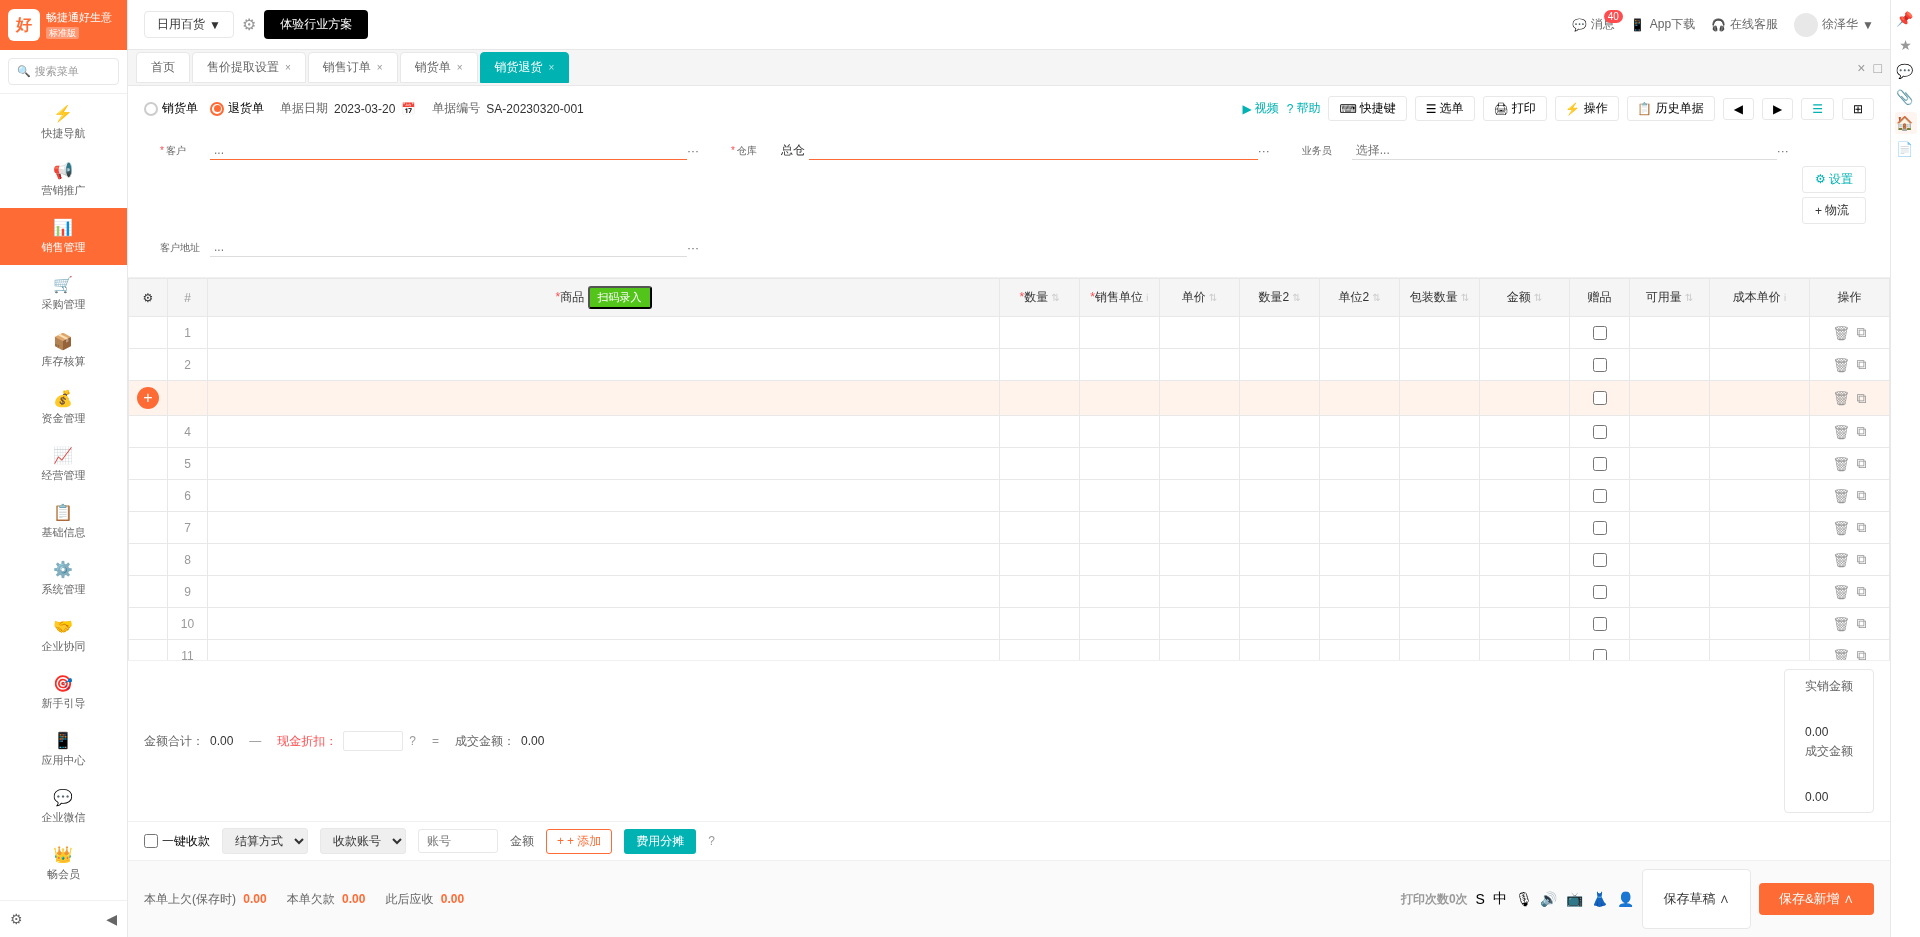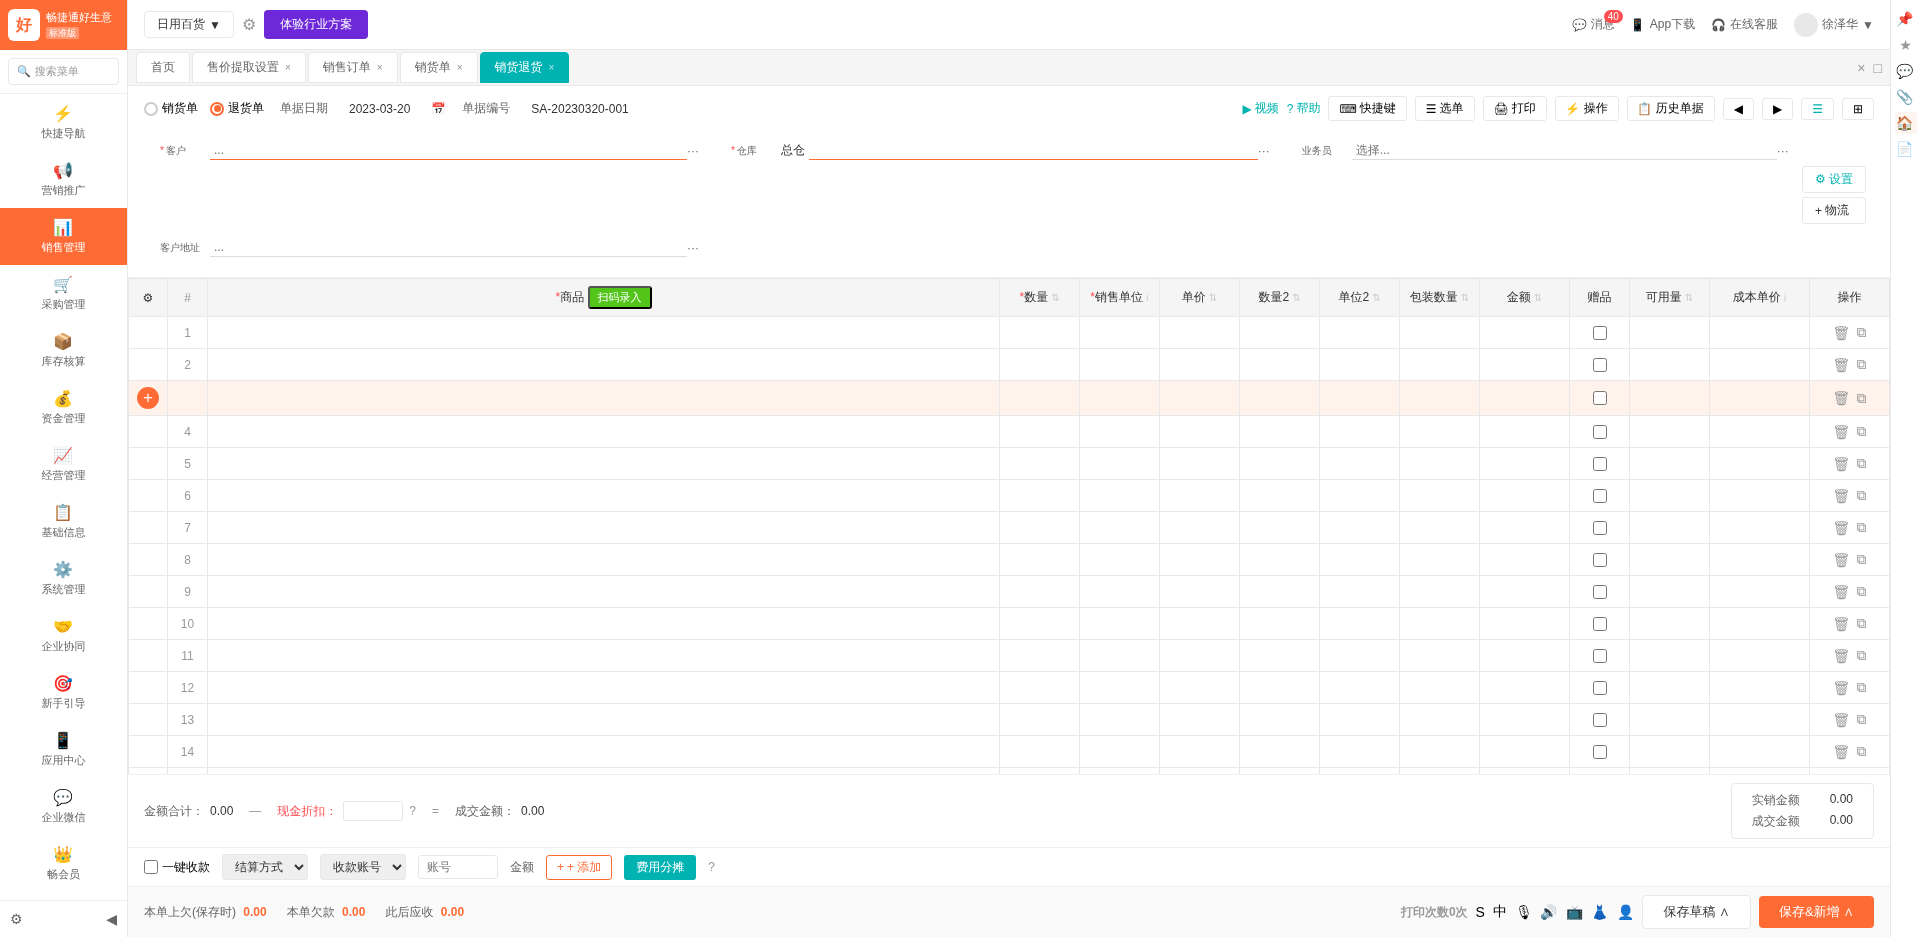--- a/index.html
+++ b/index.html
@@ -19,21 +19,21 @@
     .sidebar-item-icon { font-size: 16px; }
     .sidebar-bottom { padding: 10px; display: flex; justify-content: space-between; border-top: 1px solid #f0f0f0; }
 
     
     .main { flex: 1; display: flex; flex-direction: column; height: 937px; overflow: hidden; }
 
     
     .header { background: #fff; height: 50px; display: flex; align-items: center; padding: 0 16px; border-bottom: 1px solid #e8e8e8; justify-content: space-between; flex-shrink: 0; }
     .header-left { display: flex; align-items: center; gap: 8px; }
     .header-select { display: flex; align-items: center; gap: 4px; padding: 4px 12px; border: 1px solid #e8e8e8; border-radius: 4px; color: #333; cursor: pointer; }
-    .header-btn-orange { background: #6d28d9; color: #fff; border: none; padding: 6px 16px; border-radius: 4px; cursor: pointer; font-size: 12px; }
+    .header-btn-orange { background: #000000; color: #fff; border: none; padding: 6px 16px; border-radius: 4px; cursor: pointer; font-size: 12px; }
     .header-right { display: flex; align-items: center; gap: 16px; font-size: 12px; color: #666; }
     .header-msg { position: relative; display: flex; align-items: center; gap: 4px; cursor: pointer; }
     .badge { background: #ff4d4f; color: #fff; font-size: 10px; padding: 1px 4px; border-radius: 8px; position: absolute; top: -6px; right: -8px; }
     .header-user { display: flex; align-items: center; gap: 4px; cursor: pointer; }
     .user-avatar { width: 24px; height: 24px; background: #e8e8e8; border-radius: 50%; }
 
     
     .tab-bar { background: #f5f5f5; display: flex; align-items: center; height: 36px; border-bottom: 1px solid #e8e8e8; flex-shrink: 0; padding: 0 8px; gap: 2px; justify-content: space-between; }
     .tab-bar-tabs { display: flex; gap: 2px; }
     .tab { display: flex; align-items: center; gap: 6px; padding: 6px 14px; background: #fff; border: 1px solid #e8e8e8; border-radius: 4px 4px 0 0; cursor: pointer; font-size: 12px; color: #666; }
@@ -48,21 +48,21 @@
     
     .form-header { padding: 10px 16px; border-bottom: 1px solid #f0f0f0; flex-shrink: 0; }
     .form-header-top { display: flex; align-items: center; justify-content: space-between; margin-bottom: 10px; }
     .form-header-left { display: flex; align-items: center; gap: 16px; }
     .radio-group { display: flex; gap: 12px; align-items: center; }
     .radio-item { display: flex; align-items: center; gap: 4px; cursor: pointer; font-size: 12px; }
     .radio-circle { width: 14px; height: 14px; border-radius: 50%; border: 2px solid #ccc; display: flex; align-items: center; justify-content: center; }
     .radio-circle.selected { border-color: #ff6b35; }
     .radio-circle.selected::after { content: ''; width: 7px; height: 7px; background: #ff6b35; border-radius: 50%; }
     .form-meta { display: flex; align-items: center; gap: 16px; font-size: 12px; color: #333; }
-    .form-meta-item { display: flex; align-items: center; gap: 21px; }
+    .form-meta-item { display: flex; align-items: center; gap: 6px; }
     .form-meta-label { color: #666; }
     .form-header-actions { display: flex; gap: 8px; align-items: center; }
     .action-link { color: #00b2b2; font-size: 12px; cursor: pointer; display: flex; align-items: center; gap: 3px; }
     .action-btn-sm { background: #fff; border: 1px solid #e8e8e8; padding: 3px 10px; border-radius: 3px; font-size: 12px; cursor: pointer; display: flex; align-items: center; gap: 3px; }
     .form-row { display: flex; align-items: center; padding: 6px 16px; }
     .form-label { color: #666; font-size: 10px; white-space: nowrap; min-width: 50px; }
     .required-star { color: #ff4d4f; margin-right: 2px; }
     .form-input { flex: 1; border: none; border-bottom: 1px solid #ff6b35; outline: none; font-size: 12px; padding: 2px 4px; color: #333; }
     .form-input-plain { flex: 1; border: none; border-bottom: 1px solid #ddd; outline: none; font-size: 12px; padding: 2px 4px; color: #999; }
     .dotted-link { color: #666; font-size: 12px; cursor: pointer; text-decoration: none; }
@@ -113,23 +113,23 @@
     .payment-input { border: 1px solid #e8e8e8; padding: 4px 8px; border-radius: 3px; font-size: 12px; width: 80px; }
     .add-fee-btn { background: none; border: 1px solid #ff6b35; color: #ff6b35; padding: 3px 10px; border-radius: 3px; font-size: 12px; cursor: pointer; display: flex; align-items: center; gap: 3px; }
     .fee-split-btn { background: #00b2b2; color: #fff; border: none; padding: 4px 12px; border-radius: 3px; font-size: 12px; cursor: pointer; }
     .help-icon { color: #999; font-size: 12px; cursor: pointer; }
 
     .footer-bar { display: flex; align-items: center; justify-content: space-between; padding: 8px 16px; border-top: 1px solid #f0f0f0; background: #fafafa; }
     .footer-info { display: flex; gap: 20px; align-items: center; font-size: 12px; color: #666; }
     .footer-actions { display: flex; gap: 8px; align-items: center; }
     .print-info { color: #999; font-size: 12px; font-weight: bold; }
     .toolbar-icons { display: flex; gap: 8px; align-items: center; }
-    .btn-save-draft { background: #fff; border: 1px solid #e8e8e8; padding: 7px 20px; border-radius: 4px; font-size: 13px; cursor: pointer; color: #333; }
+    .btn-save-draft { background: #fff; border: 1px solid #e8e8e8; padding: 20px 20px; border-radius: 4px; font-size: 13px; cursor: pointer; color: #333; }
     .btn-save-new { background: #ff6b35; color: #fff; border: none; padding: 7px 20px; border-radius: 4px; font-size: 13px; cursor: pointer; }
-    .summary-line { display: flex; justify-content: space-between; gap: 30px; padding: 2px 0; }
+    .summary-line { display: flex; justify-content: space-between; gap: 30px; padding: 2px 0; flex-direction: column; }
     .summary-key { color: #666; }
     .summary-val { color: #333; font-weight: 500; }
 
     
     .right-toolbar { width: 30px; background: #fff; border-left: 1px solid #e8e8e8; display: flex; flex-direction: column; align-items: center; padding: 8px 0; gap: 4px; flex-shrink: 0; }
     .right-tool-btn { width: 22px; height: 22px; background: none; border: none; cursor: pointer; color: #999; font-size: 14px; display: flex; align-items: center; justify-content: center; }
     .right-tool-btn.active { color: #ff6b35; background: #fff5f0; border-radius: 3px; }
 
     .gear-btn { background: none; border: none; cursor: pointer; color: #666; font-size: 14px; }
     .calendar-icon { cursor: pointer; color: #999; font-size: 12px; }

